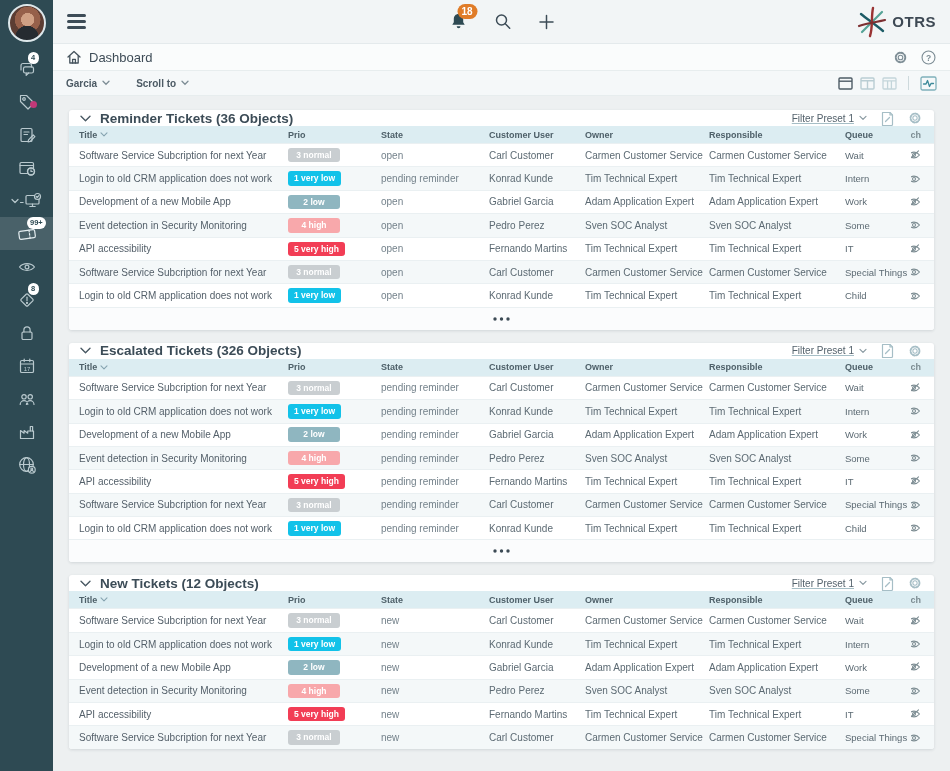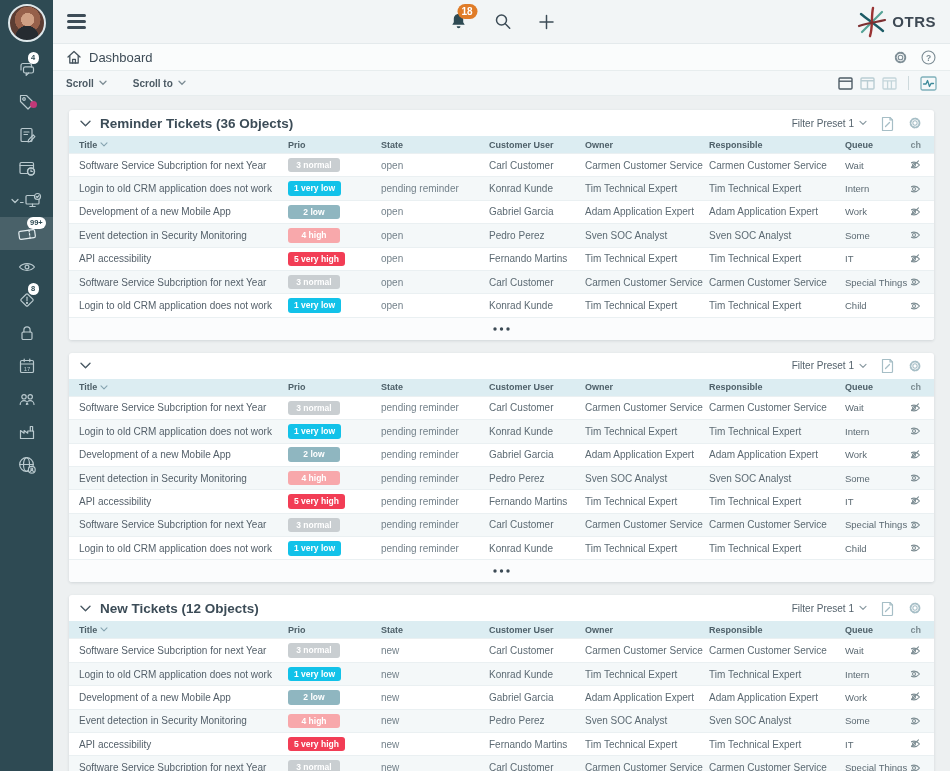--- a/index.html
+++ b/index.html
@@ -36,24 +36,24 @@
 .crumb-actions span{display:flex;cursor:pointer;}
 .tool-row{height:25px;flex:0 0 25px;background:#f5f8f9;border-bottom:1px solid #e7edee;display:flex;align-items:center;padding:0 13px;}
 .dd{display:flex;align-items:center;gap:5px;font-size:10px;font-weight:bold;color:#4c5a64;cursor:pointer;background:none;border:none;font-family:inherit;}
 .dd+.dd{margin-left:26px;}
 .tool-right{margin-left:auto;display:flex;align-items:center;gap:7px;}
 .tool-right span{display:flex;cursor:pointer;}
 .tool-divider{width:1px;height:14px;background:#cdd9dc;margin:0 4px;cursor:default;}
 
 .content{flex:1;padding:14px 16px 0;overflow:hidden;background:#edf0f1;}
 .widget{background:#fff;border-radius:3px;box-shadow:0 1px 3px rgba(40,60,70,.14);margin-bottom:13px;overflow:hidden;}
-.w-head{height:26px;display:flex;align-items:center;padding:0 11px;gap:9px;}
+.w-head{height:16px;display:flex;align-items:center;padding:0 11px;gap:9px;}
 .w-title{font-size:13.5px;font-weight:600;color:#3c4c57;}
 .w-chev{color:#4a5a64;display:flex;cursor:pointer;}
-.w-actions{margin-left:auto;display:flex;align-items:center;gap:12px;color:#a6bec6;}
+.w-actions{margin-left:auto;display:flex;align-items:center;gap:12px;color:#a6bec6;text-decoration:underline;}
 .w-actions .w-ic{display:flex;cursor:pointer;}
 .fp{display:flex;align-items:center;gap:5px;font-size:10px;color:#54626c;background:none;border:none;font-family:inherit;cursor:pointer;}
 .fp .pc{color:#8a9aa2;display:flex;}
 .thead{display:flex;align-items:center;background:#dcedf2;height:17px;font-size:9px;font-weight:bold;color:#4e6069;}
 .hc{display:flex;align-items:center;gap:3px;white-space:nowrap;overflow:hidden;cursor:pointer;}
 .sort-chev{color:#86a4b0;display:flex;}
 .row{display:flex;align-items:center;height:23.4px;border-top:1px solid #eaf0f2;font-size:10px;color:#5c6a73;white-space:nowrap;cursor:pointer;background:#fff;}
 .row:nth-child(even){background:#f4f8f9;}
 .cell{overflow:hidden;white-space:nowrap;}
 .c0{flex:0 0 214px;width:214px;padding:0 8px 0 10px;color:#535f69;}
@@ -263,21 +263,21 @@
           <svg width="17" height="17" viewBox="0 0 20 20" fill="none" stroke="currentColor" stroke-width="1.3">
             <circle cx="10" cy="10" r="7.6"></circle>
               <text x="10" y="13.6" text-anchor="middle" font-size="10" font-weight="bold" fill="currentColor" stroke="none">?</text>
           </svg>
         </span>
       </span>
     </div>
 
     <div class="tool-row">
       <button class="dd">
-        <span>Scroll</span>
+        <span>Garcia</span>
         <svg width="8" height="6" viewBox="0 0 8 6" fill="none" stroke="#7e8e96" stroke-width="1.3" stroke-linecap="round">
             <path d="M1 1.3 l3 3 3-3"></path>
           </svg>
       </button>
       <button class="dd">
         <span>Scroll to</span>
         <svg width="8" height="6" viewBox="0 0 8 6" fill="none" stroke="#7e8e96" stroke-width="1.3" stroke-linecap="round">
             <path d="M1 1.3 l3 3 3-3"></path>
           </svg>
       </button>
@@ -489,20 +489,21 @@
             </svg>
           </div>
         </section>
         <section class="widget">
           <header class="w-head">
             <span class="w-chev">
               <svg width="11" height="7" viewBox="0 0 11 7" fill="none" stroke="currentColor" stroke-width="1.4" stroke-linecap="round" stroke-linejoin="round">
                 <path d="M1 1.2 l4.5 4.5 4.5-4.5"></path>
               </svg>
             </span>
+            <h2 class="w-title">Escalated Tickets (326 Objects)</h2>
             <div class="w-actions">
               <button class="fp">
                 <span>Filter Preset 1</span>
                 <span class="pc">
                   <svg width="8" height="6" viewBox="0 0 8 6" fill="none" stroke="currentColor" stroke-width="1.2" stroke-linecap="round" stroke-linejoin="round">
                     <path d="M1 1.3 l3 3 3-3"></path>
                   </svg>
                 </span>
               </button>
               <span class="w-ic">

